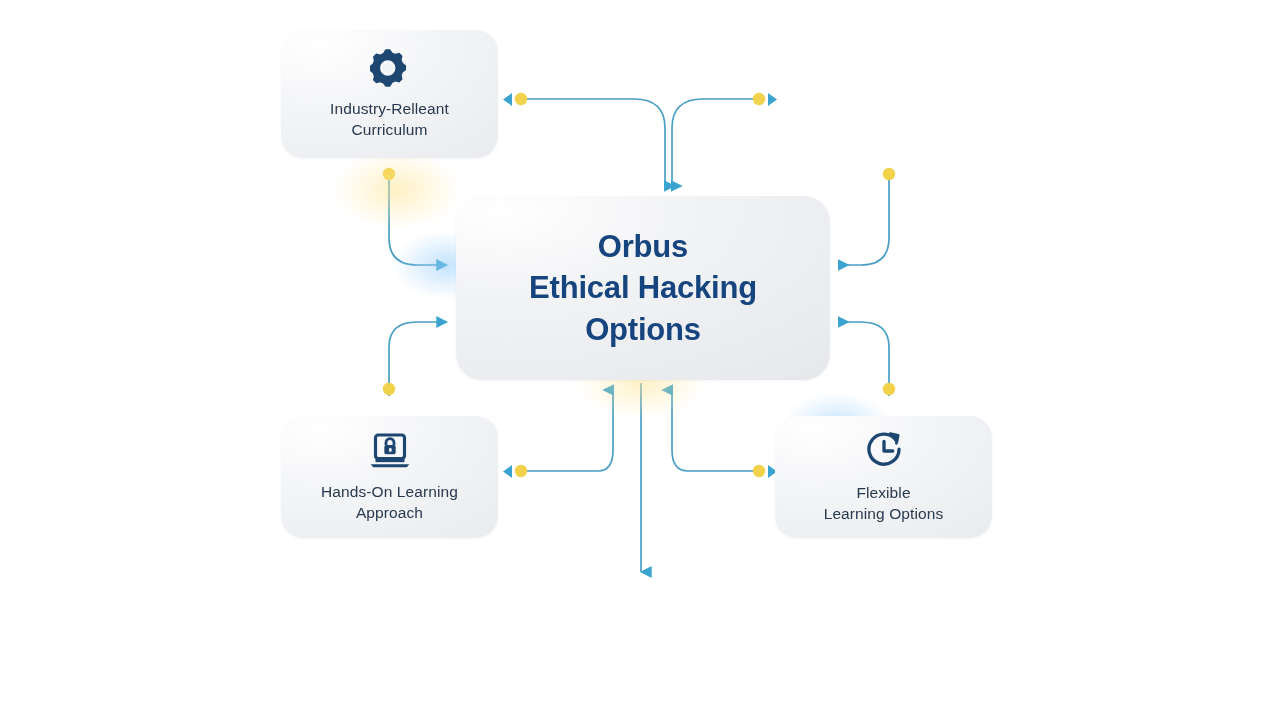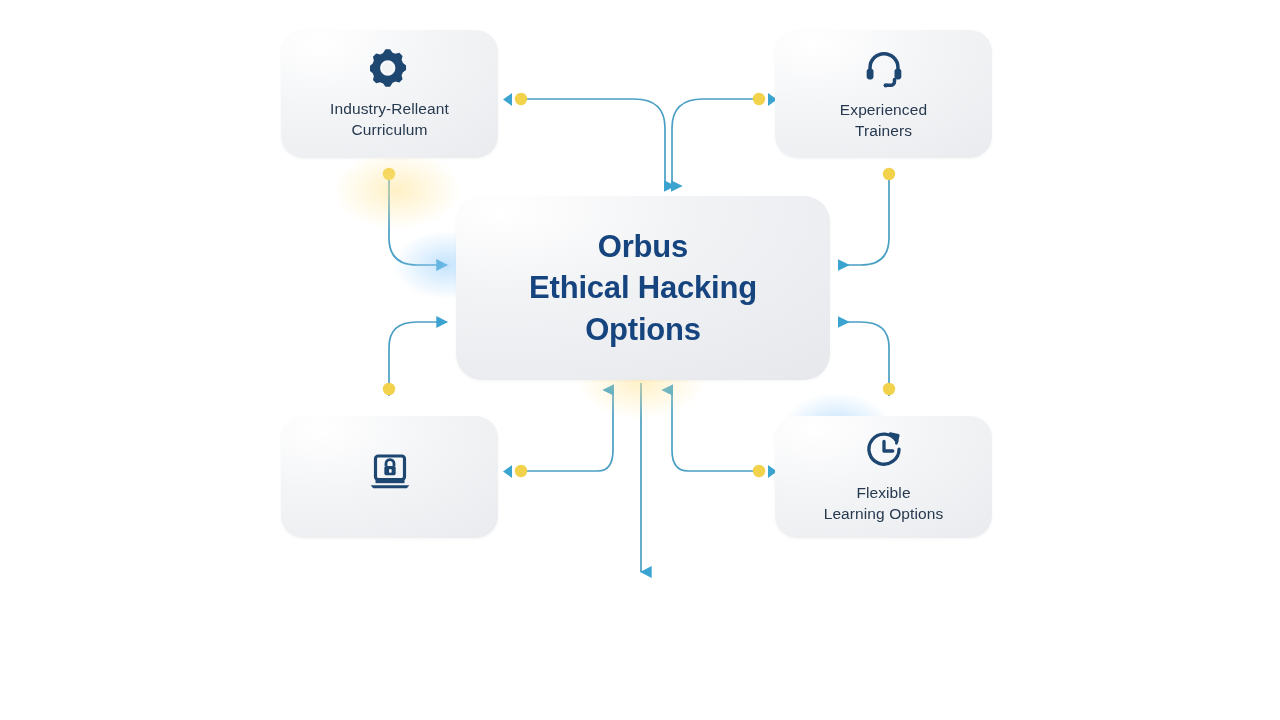--- a/index.html
+++ b/index.html
@@ -155,45 +155,34 @@
     <span class="icon-wrap">
       <svg width="40" height="40" viewBox="0 0 24 24" fill="#1d4671">
         <path d="M12 0.8l1.55 2.0a8.9 8.9 0 011.62.67l2.45-.55 1.9 1.9-.55 2.45c.29.51.51 1.05.67 1.62l2.0 1.55v2.7l-2.0 1.55a8.9 8.9 0 01-.67 1.62l.55 2.45-1.9 1.9-2.45-.55a8.9 8.9 0 01-1.62.67L12 23.2h-2.7l-1.55-2.0a8.9 8.9 0 01-1.62-.67l-2.45.55-1.9-1.9.55-2.45a8.9 8.9 0 01-.67-1.62l-2.0-1.55v-2.7l2.0-1.55c.16-.57.38-1.11.67-1.62l-.55-2.45 1.9-1.9 2.45.55c.51-.29 1.05-.51 1.62-.67L9.3.8H12zm-1.35 6.6a4.6 4.6 0 100 9.2 4.6 4.6 0 000-9.2z"></path>
         <circle cx="10.65" cy="12" r="3.35" fill="#f2f3f5"></circle>
       </svg>
     </span>
     <div class="node-label">Industry-Relleant
 Curriculum</div>
   </div>
 
-  <div class="node" id="node-tr">
-    <span class="icon-wrap">
-      <svg width="42" height="42" viewBox="0 0 24 24" fill="none" stroke="#1d4671" stroke-width="2" stroke-linecap="round" stroke-linejoin="round">
-        <path d="M4 13.5v-1.7a8 8 0 1116 0v1.7"></path>
-        <rect x="2.1" y="12.4" width="3.9" height="6.1" rx="1.6" fill="#1d4671" stroke="none"></rect>
-        <rect x="18" y="12.4" width="3.9" height="6.1" rx="1.6" fill="#1d4671" stroke="none"></rect>
-        <path d="M18 18.6v1.1a2.2 2.2 0 01-2.2 2.2h-2.1"></path>
-        <circle cx="13.0" cy="21.9" r="1.25" fill="#1d4671" stroke="none"></circle>
-      </svg>
-    </span>
-    <div class="node-label">Experienced
-Trainers</div>
-  </div>
 
   <div class="node" id="node-bl">
     <span class="icon-wrap">
       <svg width="44" height="40" viewBox="0 0 26 24" fill="none" stroke="#1d4671" stroke-width="1.9" stroke-linejoin="round">
         <rect x="4.3" y="2.4" width="17.4" height="14.1" rx="1.6"></rect>
         <path d="M1.4 19.9h23.2l-1.5 1.9H2.9z" fill="#1d4671" stroke="none"></path>
         <path d="M4.3 16.5h17.4v2.2H4.3z" fill="#1d4671" stroke="none"></path>
         <rect x="9.6" y="8.4" width="6.8" height="5.5" rx="1.0" fill="#1d4671" stroke="none"></rect>
         <path d="M10.6 8.4V7.0a2.4 2.4 0 014.8 0v1.4" stroke-width="1.7"></path>
         <rect x="12.4" y="10.2" width="1.6" height="2.3" rx="0.7" fill="#f2f3f5" stroke="none"></rect>
       </svg>
     </span>
+    <div class="node-label">Hands-On Learning
+Approach</div>
   </div>
 
   <div class="node" id="node-br">
     <span class="icon-wrap">
       <svg width="42" height="42" viewBox="0 0 24 24" fill="none" stroke="#1d4671" stroke-width="1.9" stroke-linecap="round" stroke-linejoin="round">
         <path d="M19.3 6.4A8.6 8.6 0 1020.6 11"></path>
         <path d="M15.6 2.1l4.5 1.0-1.0 4.5" fill="#1d4671" stroke="#1d4671" stroke-width="1.6"></path>
         <path d="M12 6.5V12h5.0"></path>
       </svg>
     </span>

